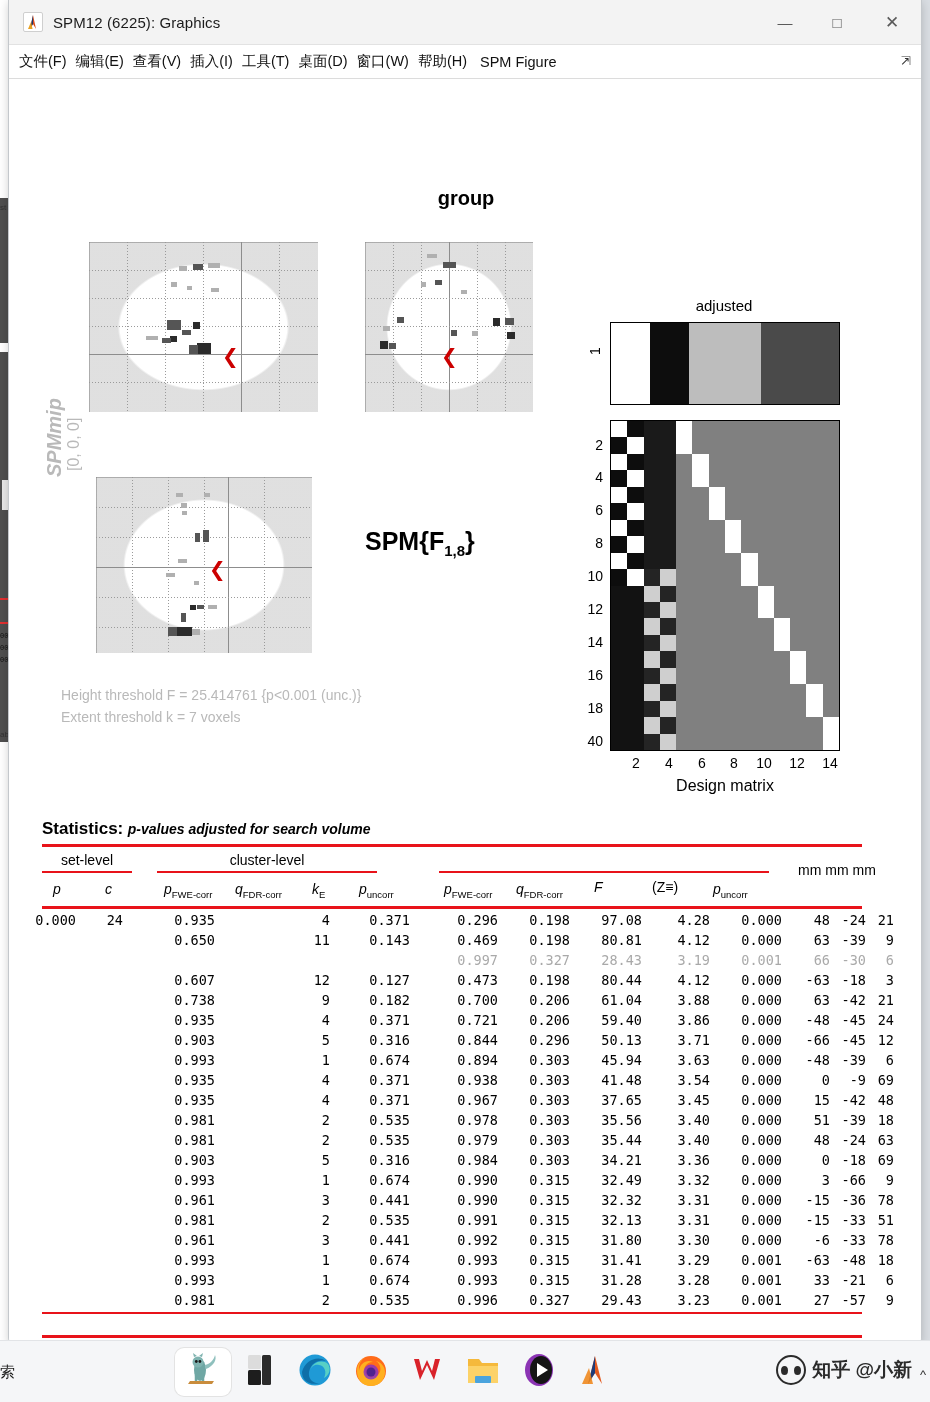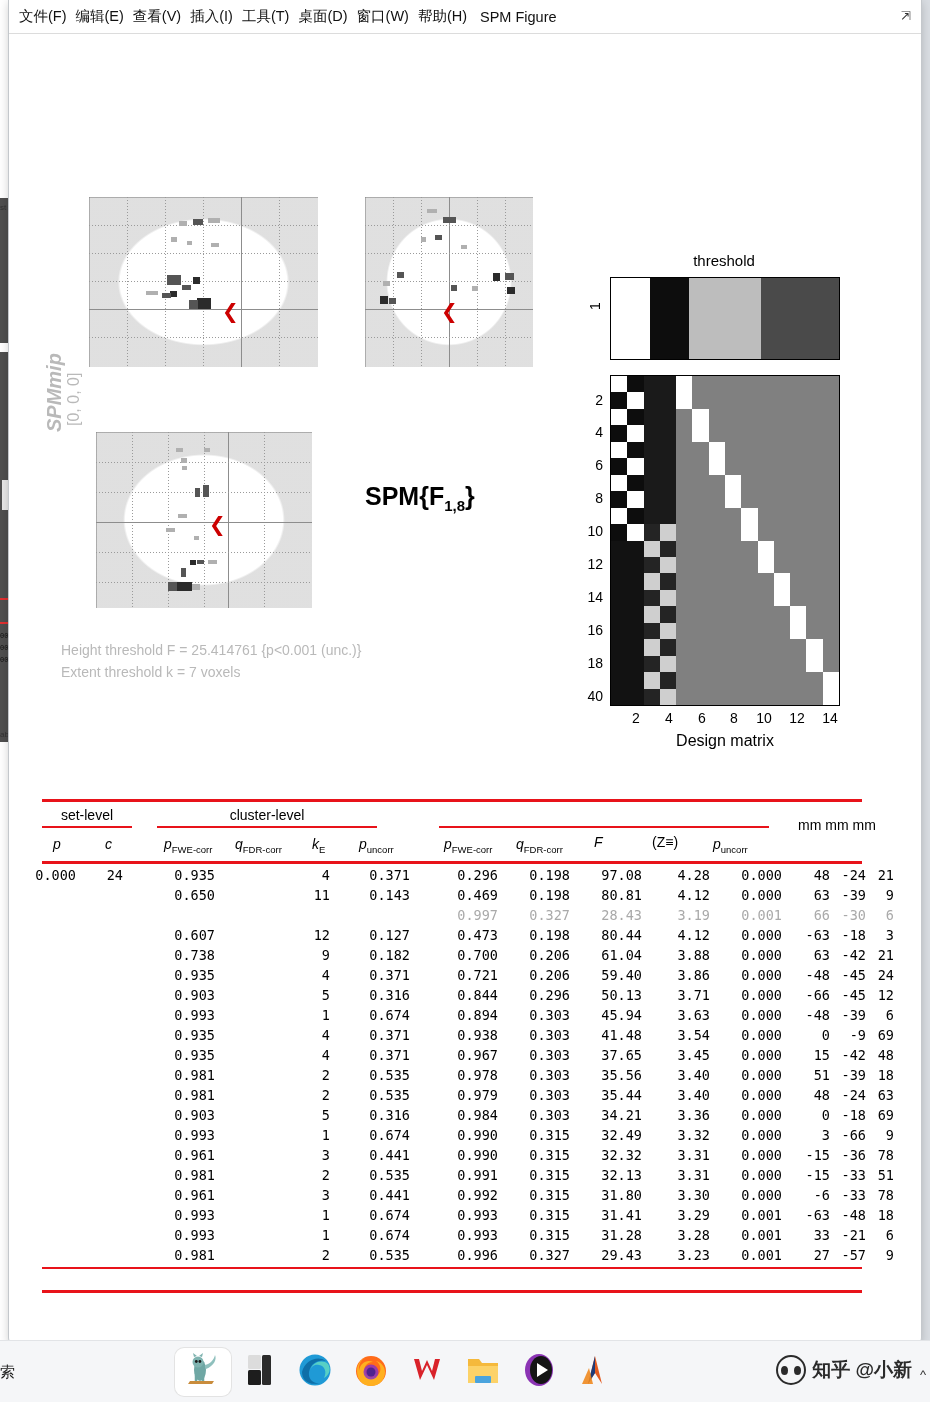--- a/index.html
+++ b/index.html
@@ -292,39 +292,55 @@
     <div class="bg-red-line" style="top:622px"></div>
     <div class="bg-txt-s" style="top:203px">st</div>
     <div class="bg-txt-s" style="top:730px">ab</div>
     <div class="bg-txt" style="top:632px">00</div>
     <div class="bg-txt" style="top:644px">00</div>
     <div class="bg-txt" style="top:656px">00</div>
   </div>
 
   <div id="spm-window">
 
+    <div id="titlebar">
+      <div class="tb-icon">
+        <svg width="18" height="18" viewBox="0 0 18 18">
+          <polygon points="9,2 12,16 9,11 6,16" fill="#d94b1b"></polygon>
+          <polygon points="9,2 6,16 9,11" fill="#1b3a6b"></polygon>
+          <polygon points="4,16 7,9 8.5,16" fill="#e8a020"></polygon>
+        </svg>
+      </div>
+      <div class="tb-title">SPM12 (6225): Graphics</div>
+      <div class="win-btns">
+        <div class="win-btn">—</div>
+        <div class="win-btn">□</div>
+        <div class="win-btn close">✕</div>
+      </div>
+    </div>
 
     <div id="menubar">
       <div class="mi">文件(F)</div>
       <div class="mi">编辑(E)</div>
       <div class="mi">查看(V)</div>
       <div class="mi">插入(I)</div>
       <div class="mi">工具(T)</div>
       <div class="mi">桌面(D)</div>
       <div class="mi">窗口(W)</div>
       <div class="mi">帮助(H)</div>
       <div class="mi spmfig">SPM Figure</div>
       <div class="mb-arrow">⇱</div>
     </div>
 
     <div id="figure">
 
       <div class="vlabel" id="lbl-spmmip">SPMmip</div>
       <div class="vlabel" id="lbl-coords">[0, 0, 0]</div>
 
+      <div id="group-title">group</div>
 
       <div class="mip" style="left:80px; top:163px; width:229px; height:170px;">
         <div class="brain"></div>
         <div class="grid"></div>
         <div class="gline-v" style="left:38px"></div>
         <div class="gline-v" style="left:76px"></div>
         <div class="gline-v" style="left:114px"></div>
         <div class="gline-v solid" style="left:152px"></div>
         <div class="gline-v" style="left:190px"></div>
         <div class="gline-h" style="top:28px"></div>
@@ -413,21 +429,21 @@
 
       <div id="spmf">
         <span>SPM{F</span><sub>1,8</sub><span>}</span>
       </div>
 
       <div id="results-block">
         <div class="rline">Height threshold F = 25.414761  {p&lt;0.001 (unc.)}</div>
         <div class="rline">Extent threshold k = 7 voxels</div>
       </div>
 
-      <div id="contrast-title">threshold</div>
+      <div id="contrast-title">adjusted</div>
       <div id="contrast-ylabel">1</div>
       <div class="ctick" style="left:639px"></div>
         <div class="ctick" style="left:678px"></div>
       <div class="ctick" style="left:716px"></div>
         <div class="ctick" style="left:755px"></div>
       <div class="ctick" style="left:793px"></div>
       <div class="ctick b" style="left:639px"></div>
         <div class="ctick b" style="left:678px"></div>
       <div class="ctick b" style="left:716px"></div>
         <div class="ctick b" style="left:755px"></div>
@@ -734,20 +750,24 @@
 
       <div class="dm-xlab" style="left:617px">2</div>
       <div class="dm-xlab" style="left:650px">4</div>
       <div class="dm-xlab" style="left:683px">6</div>
       <div class="dm-xlab" style="left:715px">8</div>
       <div class="dm-xlab" style="left:745px">10</div>
       <div class="dm-xlab" style="left:778px">12</div>
       <div class="dm-xlab" style="left:811px">14</div>
       <div id="dm-title">Design matrix</div>
 
+      <div id="stats-hdr">
+        <span class="st">Statistics:</span>
+        <span class="sd">p-values adjusted for search volume</span>
+      </div>
 
       <div class="redline" style="top:765px"></div>
       <div class="redline" style="top:827px"></div>
       <div class="redline thin" style="top:1233px"></div>
       <div class="redline" style="top:1256px"></div>
 
       <div class="hlabel" style="left:33px;  top:773px; width:90px">set-level</div>
       <div class="hdr-underline" style="left:33px;  top:792px; width:90px"></div>
       <div class="hlabel" style="left:148px; top:773px; width:220px">cluster-level</div>
       <div class="hdr-underline" style="left:148px; top:792px; width:220px"></div>

